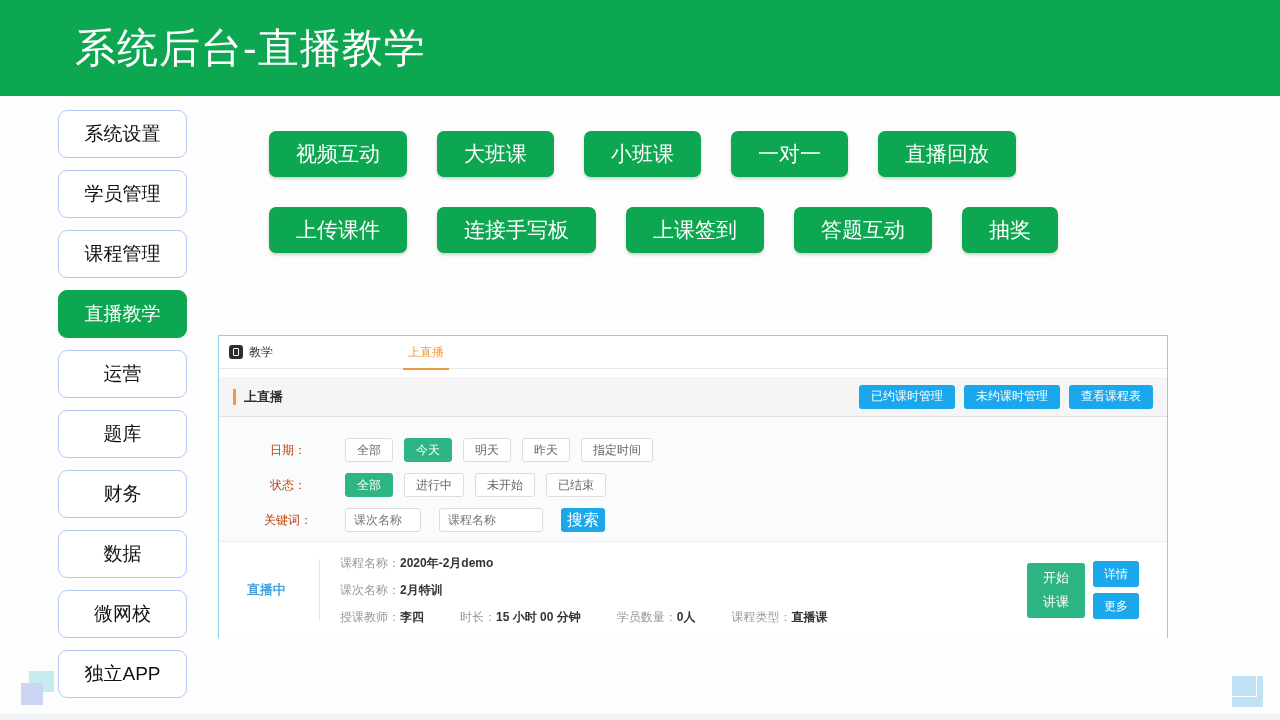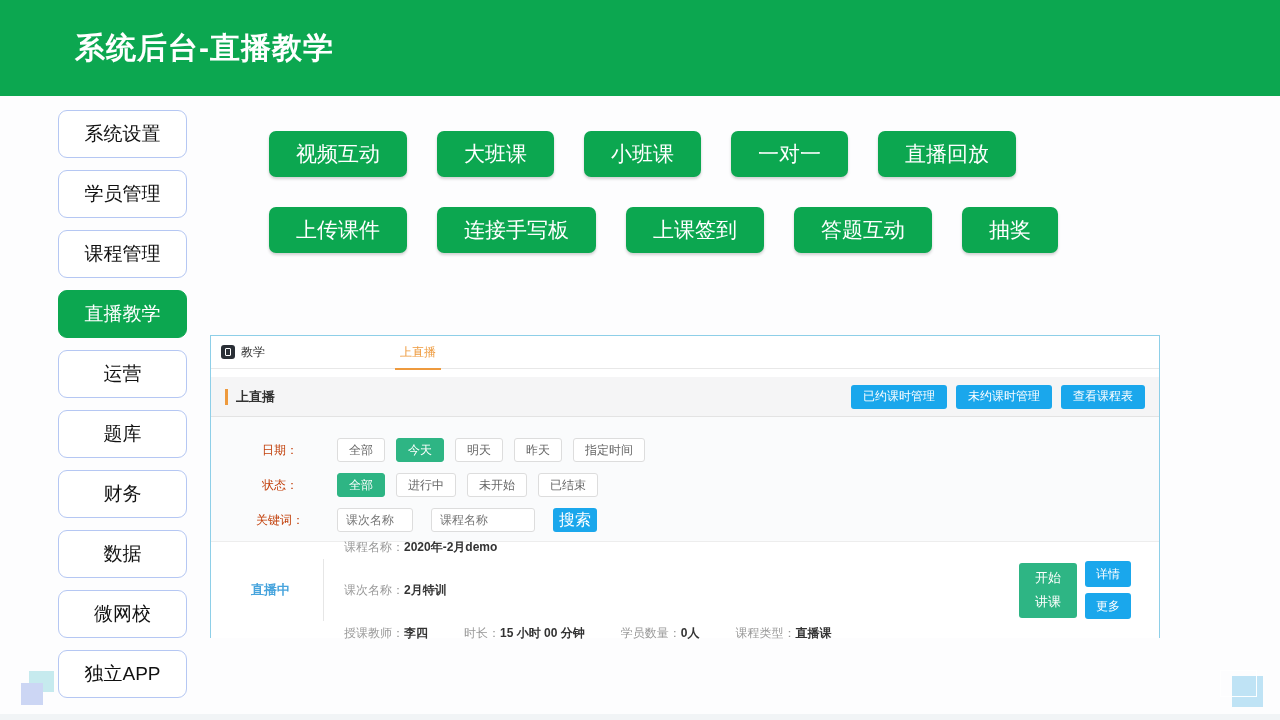--- a/index.html
+++ b/index.html
@@ -6,21 +6,21 @@
   html,body { width:1280px; height:720px; }
   body {
     font-family:"Liberation Sans","DejaVu Sans",sans-serif;
     background:#fdfdfe; position:relative; overflow:hidden;
   }
   
   .banner {
     position:absolute; left:0; top:0; width:1280px; height:96px;
     background:#0ca750; display:flex; align-items:center;
   }
-  .banner h1 { color:#ffffff; font-size:30px; font-weight:bold; margin-left:75px; letter-spacing:1px; }
+  .banner h1 { color:#ffffff; font-size:41px; font-weight:normal; margin-left:75px; letter-spacing:1px; }
   
   .sidebar { position:absolute; left:58px; top:110px; width:129px; }
   .side-item {
     height:48px; margin-bottom:12px; background:#ffffff;
     border:1px solid #b5c7f3; border-radius:9px;
     display:flex; align-items:center; justify-content:center;
     font-size:19px; color:#111111; cursor:pointer;
   }
   .side-item.active { background:#0ca750; border-color:#0ca750; color:#ffffff; }
   
@@ -29,21 +29,21 @@
   .feat-row.r2 { top:207px; }
   .feat-btn {
     height:46px; background:#0ca750; border:none; border-radius:7px;
     color:#ffffff; font-size:21px; padding:0 27px; margin-right:30px;
     display:flex; align-items:center; justify-content:center; cursor:pointer;
     box-shadow:0 2px 3px rgba(0,0,0,.18);
     font-family:inherit;
   }
   
   .panel {
-    position:absolute; left:210px; top:335px; width:950px; height:303px;
+    position:absolute; left:218px; top:335px; width:950px; height:303px;
     background:#ffffff; border:1px solid #8ecfe8; font-size:12px;
   }
   .tabbar {
     height:33px; display:flex; align-items:center; padding:0 10px;
     border-bottom:1px solid #e8e8e8; background:#ffffff;
   }
   .logo-ico {
     width:14px; height:14px; background:#2a2f36; border-radius:3px;
     display:inline-flex; align-items:center; justify-content:center; margin-right:6px;
   }
@@ -81,23 +81,23 @@
   .kw-input {
     height:24px; width:76px; border:1px solid #dddddd; border-radius:3px;
     font-size:12px; color:#666666; padding:0 8px; margin-right:18px; font-family:inherit;
   }
   .kw-input:last-of-type { width:104px; }
   .search-btn {
     height:24px; width:44px; background:#1aa7ec; border:none; border-radius:3px;
     color:#ffffff; font-size:16px; cursor:pointer; font-family:inherit;
   }
   .list { background:#ffffff; border-top:1px solid #ededed; height:97px; display:flex; align-items:center; }
-  .row-status { color:#47a4dd; font-size:13px; font-weight:bold; margin-left:40px; width:62px; }
+  .row-status { color:#47a4dd; font-size:13px; font-weight:bold; margin-left:28px; width:62px; }
   .v-div { width:1px; height:62px; background:#e6e6e6; margin:0 20px 0 10px; }
-  .row-details { display:flex; flex-direction:column; justify-content:center;gap:16px; }
+  .row-details { display:flex; flex-direction:column; justify-content:center; }
   .d-line { display:flex; align-items:center; margin:5px 0; }
   .d-label { color:#999999; font-size:12px; }
   .d-value { color:#333333; font-size:12px; font-weight:bold; }
   .d-gap { width:36px; }
   .row-actions { margin-left:auto; margin-right:28px; display:flex; align-items:center; }
   .start-btn {
     width:58px; height:55px; background:#2eb584; border:none; border-radius:3px;
     color:#ffffff; font-size:13px; line-height:24px; cursor:pointer;
     padding:0 14px; word-break:break-all; text-align:center; font-family:inherit;
   }

